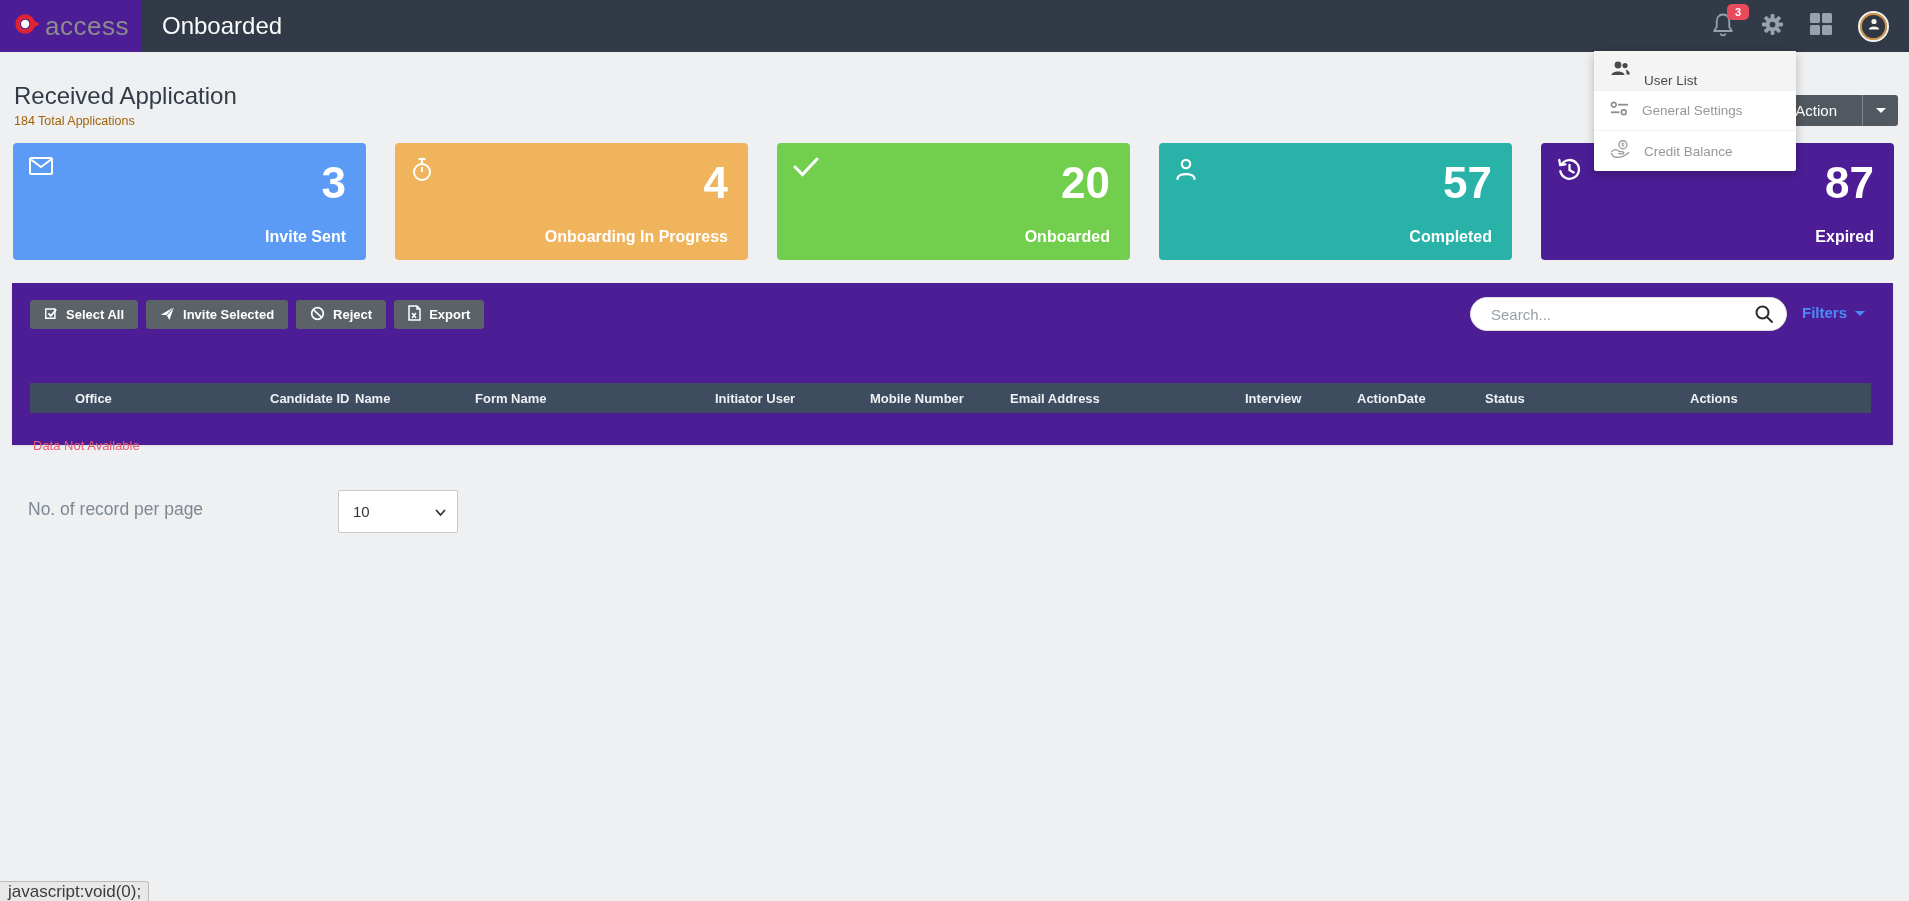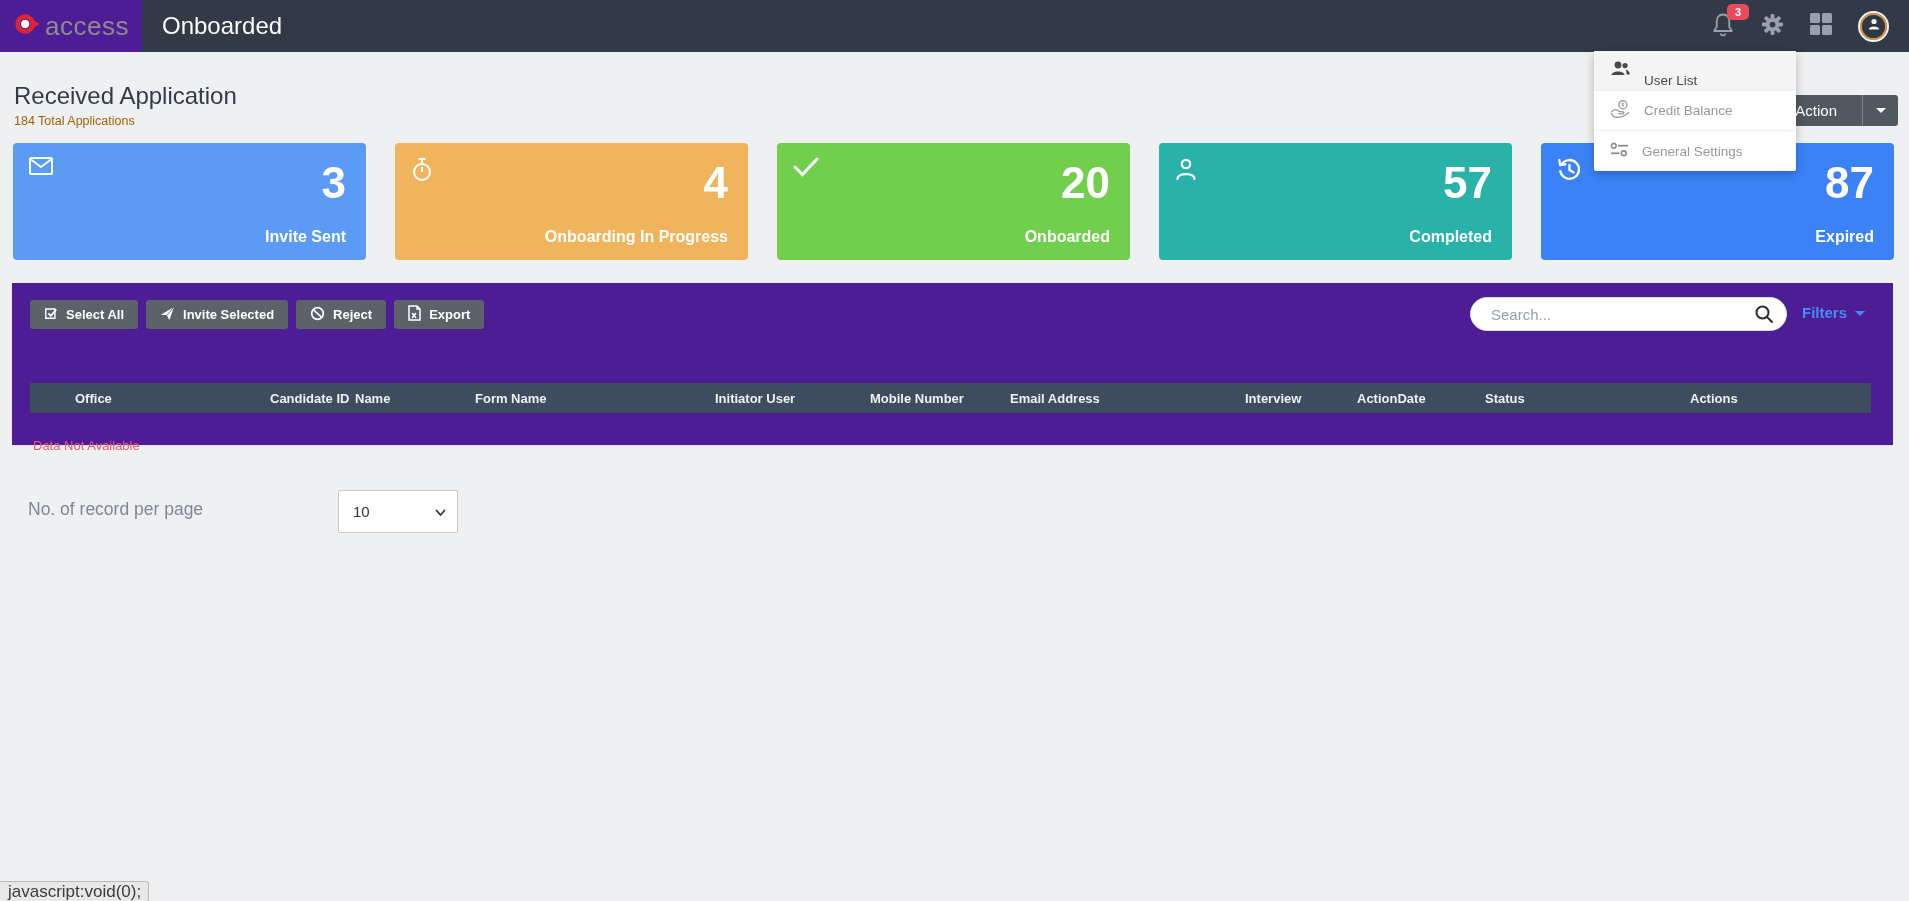--- a/index.html
+++ b/index.html
@@ -136,40 +136,40 @@
           <circle cx="8" cy="5" r="3.4" fill="#4a4a4a"></circle>
           <path d="M1.5 15 C1.5 10.2 14.5 10.2 14.5 15 Z" fill="#4a4a4a"></path>
           <circle cx="15" cy="5.6" r="2.6" fill="#4a4a4a"></circle>
           <path d="M15.6 9.6 C18 10.2 19.8 11.8 19.8 14.6 L16.6 14.6 C16.6 12.6 16.2 10.8 15.6 9.6 Z" fill="#4a4a4a"></path>
         </svg>
     </span>
     <span class="dd-label dd-dark">User List</span>
   </div>
   <div class="dropdown-item">
     <span>
+      <svg width="19" height="15" viewBox="0 0 20 15">
+          <circle cx="4" cy="3.5" r="2.5" fill="none" stroke="#8e8e92" stroke-width="1.7"></circle>
+          <line x1="8.5" y1="3.5" x2="19" y2="3.5" stroke="#8e8e92" stroke-width="1.9"></line>
+          <line x1="1" y1="11.5" x2="10" y2="11.5" stroke="#8e8e92" stroke-width="1.9"></line>
+          <circle cx="14.5" cy="11.5" r="2.5" fill="none" stroke="#8e8e92" stroke-width="1.7"></circle>
+        </svg>
+    </span>
+    <span class="dd-label dd-grey">General Settings</span>
+  </div>
+  <div class="dropdown-item">
+    <span>
       <svg width="21" height="20" viewBox="0 0 22 21">
           <circle cx="13.5" cy="6" r="4.2" fill="none" stroke="#9a9a9e" stroke-width="1.4"></circle>
           <path d="M13.5 3.8 v4.4 M11.9 5 h3.2 M11.9 7 h3.2" stroke="#9a9a9e" stroke-width="0.9" fill="none"></path>
           <path d="M1.5 13.5 c2.5 -3 5.5 -2.8 7.5 -0.8 l4.5 0.8 c1.6 0.4 1.2 2.2 -0.5 2.1 l-4.3 -0.4" fill="none" stroke="#9a9a9e" stroke-width="1.4"></path>
           <path d="M1 14.5 l2.8 4 c4.5 1.4 8.5 1 11.5 -1.2 l4.8 -3.2" fill="none" stroke="#9a9a9e" stroke-width="1.4"></path>
         </svg>
     </span>
     <span class="dd-label dd-grey">Credit Balance</span>
   </div>
-  <div class="dropdown-item">
-    <span>
-      <svg width="19" height="15" viewBox="0 0 20 15">
-          <circle cx="4" cy="3.5" r="2.5" fill="none" stroke="#8e8e92" stroke-width="1.7"></circle>
-          <line x1="8.5" y1="3.5" x2="19" y2="3.5" stroke="#8e8e92" stroke-width="1.9"></line>
-          <line x1="1" y1="11.5" x2="10" y2="11.5" stroke="#8e8e92" stroke-width="1.9"></line>
-          <circle cx="14.5" cy="11.5" r="2.5" fill="none" stroke="#8e8e92" stroke-width="1.7"></circle>
-        </svg>
-    </span>
-    <span class="dd-label dd-grey">General Settings</span>
-  </div>
 </div>
 
 <div class="page-header">
   <div class="page-title">Received Application</div>
   <div class="page-subtitle">184 Total Applications</div>
 </div>
 
 <div class="pending-btn">
   <div class="pending-main">Pending Action</div>
   <div class="pending-caret">
@@ -212,21 +212,21 @@
   <div class="card" style="background: rgb(41, 179, 168);">
     <span class="card-icon">
       <svg width="22" height="25" viewBox="0 0 22 25">
           <circle cx="11" cy="7" r="4.2" fill="none" stroke="#fff" stroke-width="2.2"></circle>
           <path d="M2.5 22 C2.5 15.5 19.5 15.5 19.5 22" fill="none" stroke="#fff" stroke-width="2.2" stroke-linecap="round"></path>
         </svg>
     </span>
     <div class="card-num">57</div>
     <div class="card-label">Completed</div>
   </div>
-  <div class="card" style="background: #3b82f6;">
+  <div class="card" style="background: #4c1d95;">
     <span class="card-icon">
       <svg width="25" height="25" viewBox="0 0 24 24">
           <path d="M4.5 7 a9 9 0 1 1 -1.3 6.5" fill="none" stroke="#fff" stroke-width="2.2" stroke-linecap="round"></path>
           <path d="M2.2 2.8 l0.8 5 5 -0.8" fill="none" stroke="#fff" stroke-width="2.2" stroke-linecap="round" stroke-linejoin="round"></path>
           <path d="M12 7.5 v5 l4 2.3" fill="none" stroke="#fff" stroke-width="2.2" stroke-linecap="round"></path>
         </svg>
     </span>
     <div class="card-num">87</div>
     <div class="card-label">Expired</div>
   </div>

